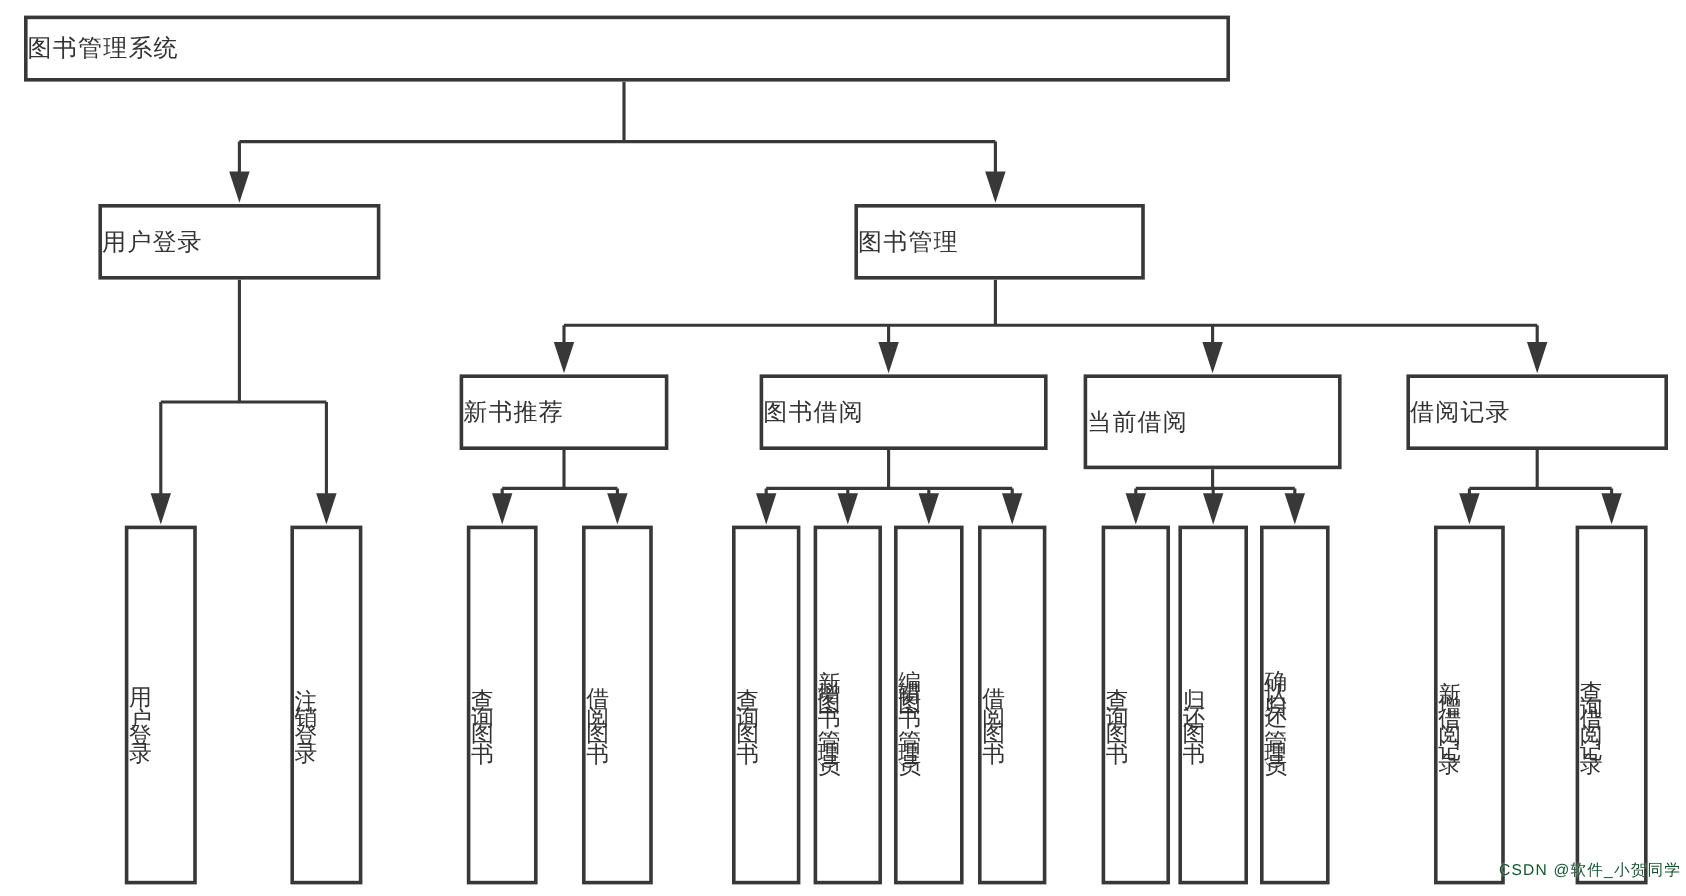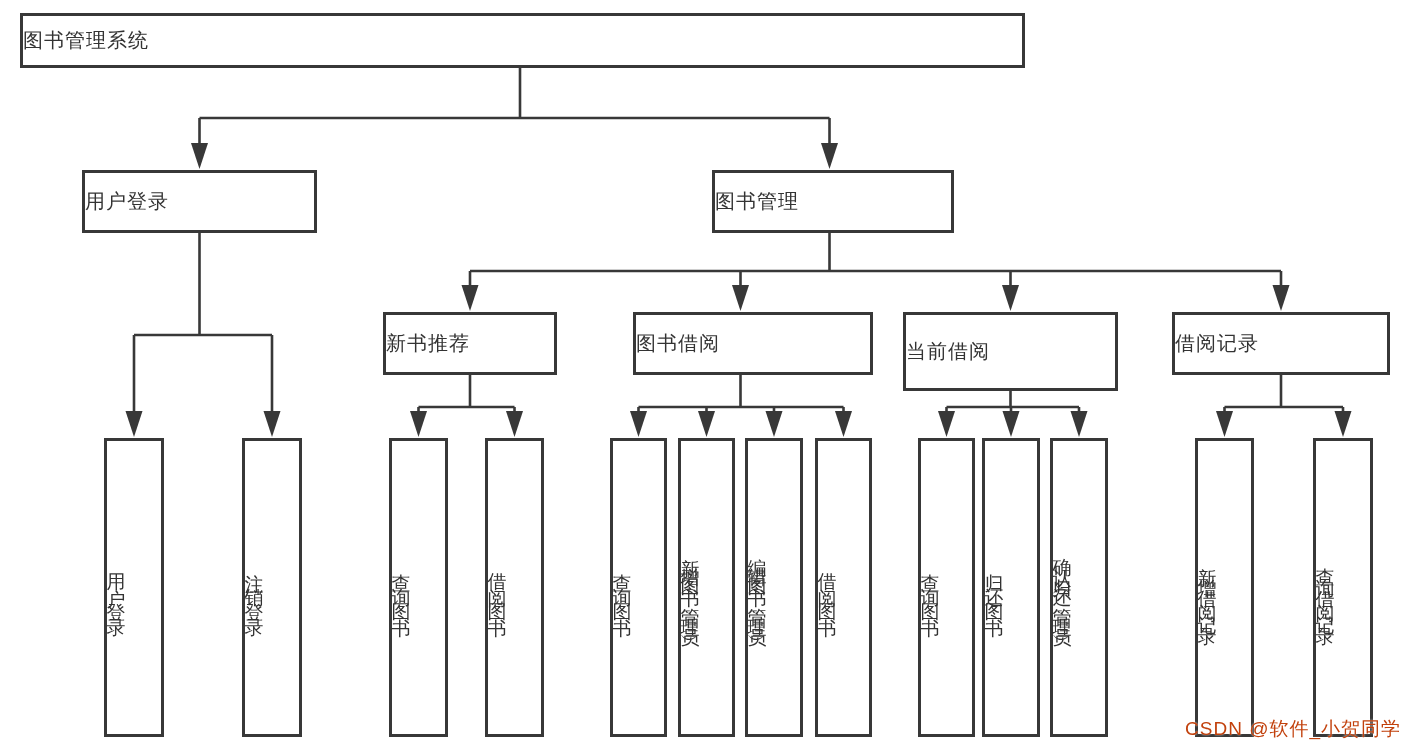--- a/index.html
+++ b/index.html
@@ -33,22 +33,22 @@
     white-space:nowrap;
   }
   .leaf.mid .vtxt{letter-spacing:12px;}
   .leaf.long .vtxt{letter-spacing:10px;}
   .ln{stroke:#383838;stroke-width:2.6;fill:none;}
   .ah{fill:#383838;stroke:none;}
   #watermark{
     position:absolute;
     right:4px;top:716px;
     z-index:5;
-    font-size:19px;
-    color:#c2410c;
+    font-size:13px;
+    color:#14532d;
     letter-spacing:1px;
     text-shadow:0 0 2px rgba(255,255,255,0.9);
   }
 </style>
 </head>
 <body>
 
 <div id="stage">
 
   <svg id="connectors" width="1405" height="747" viewBox="0 0 1405 747">

